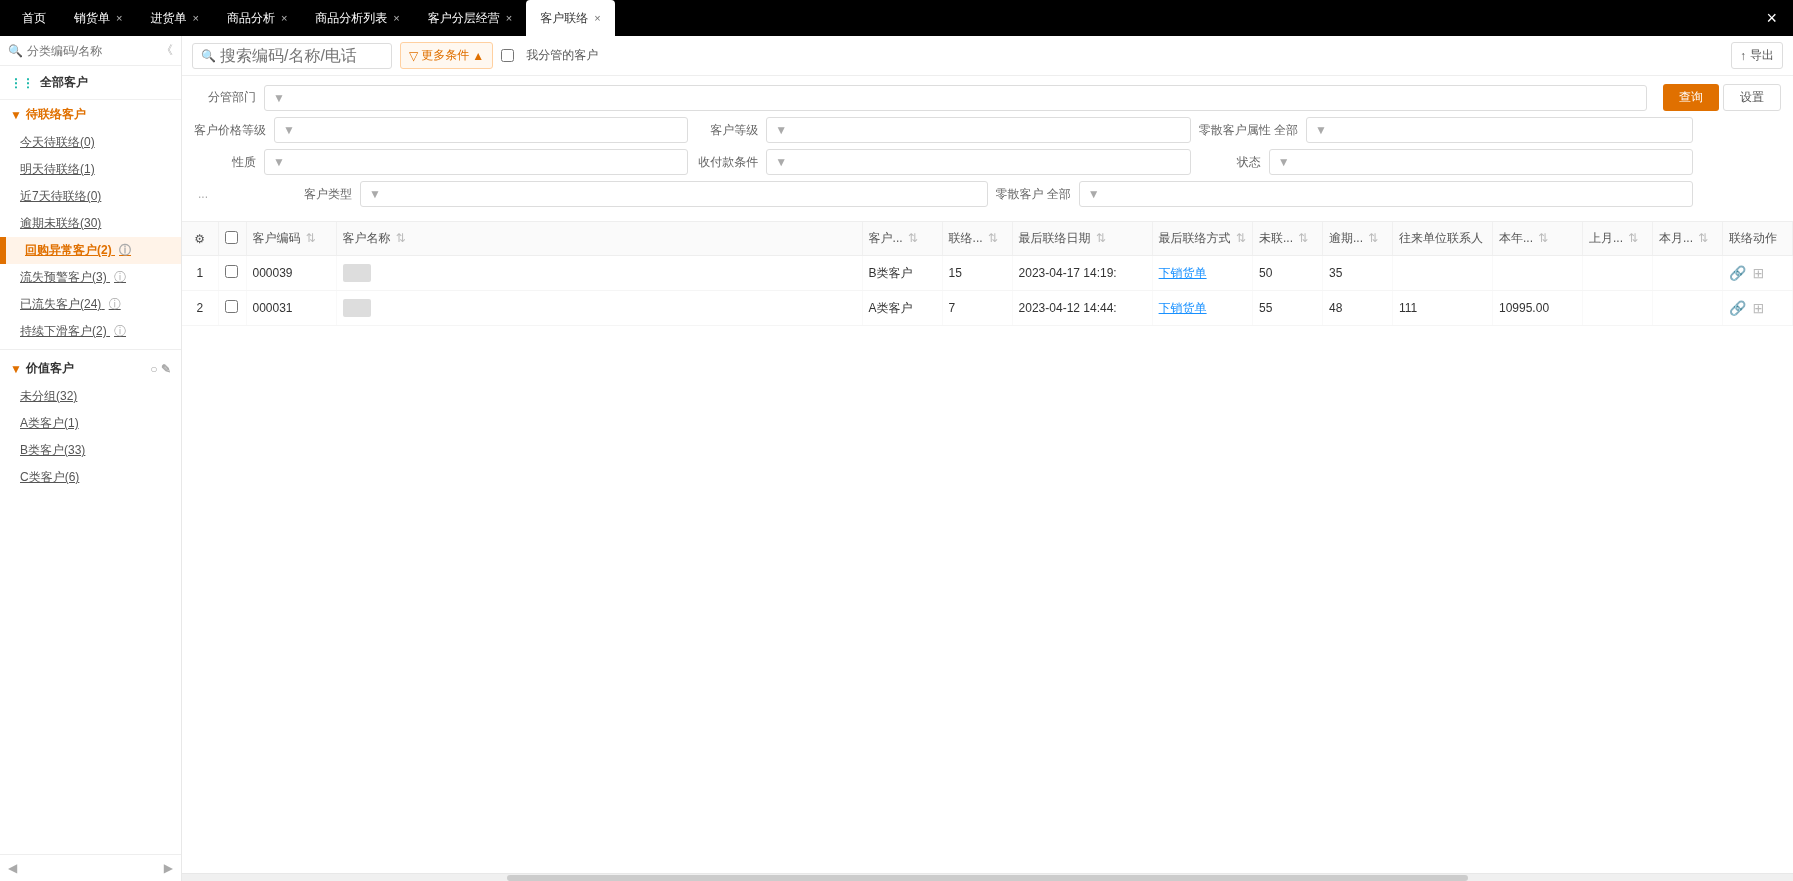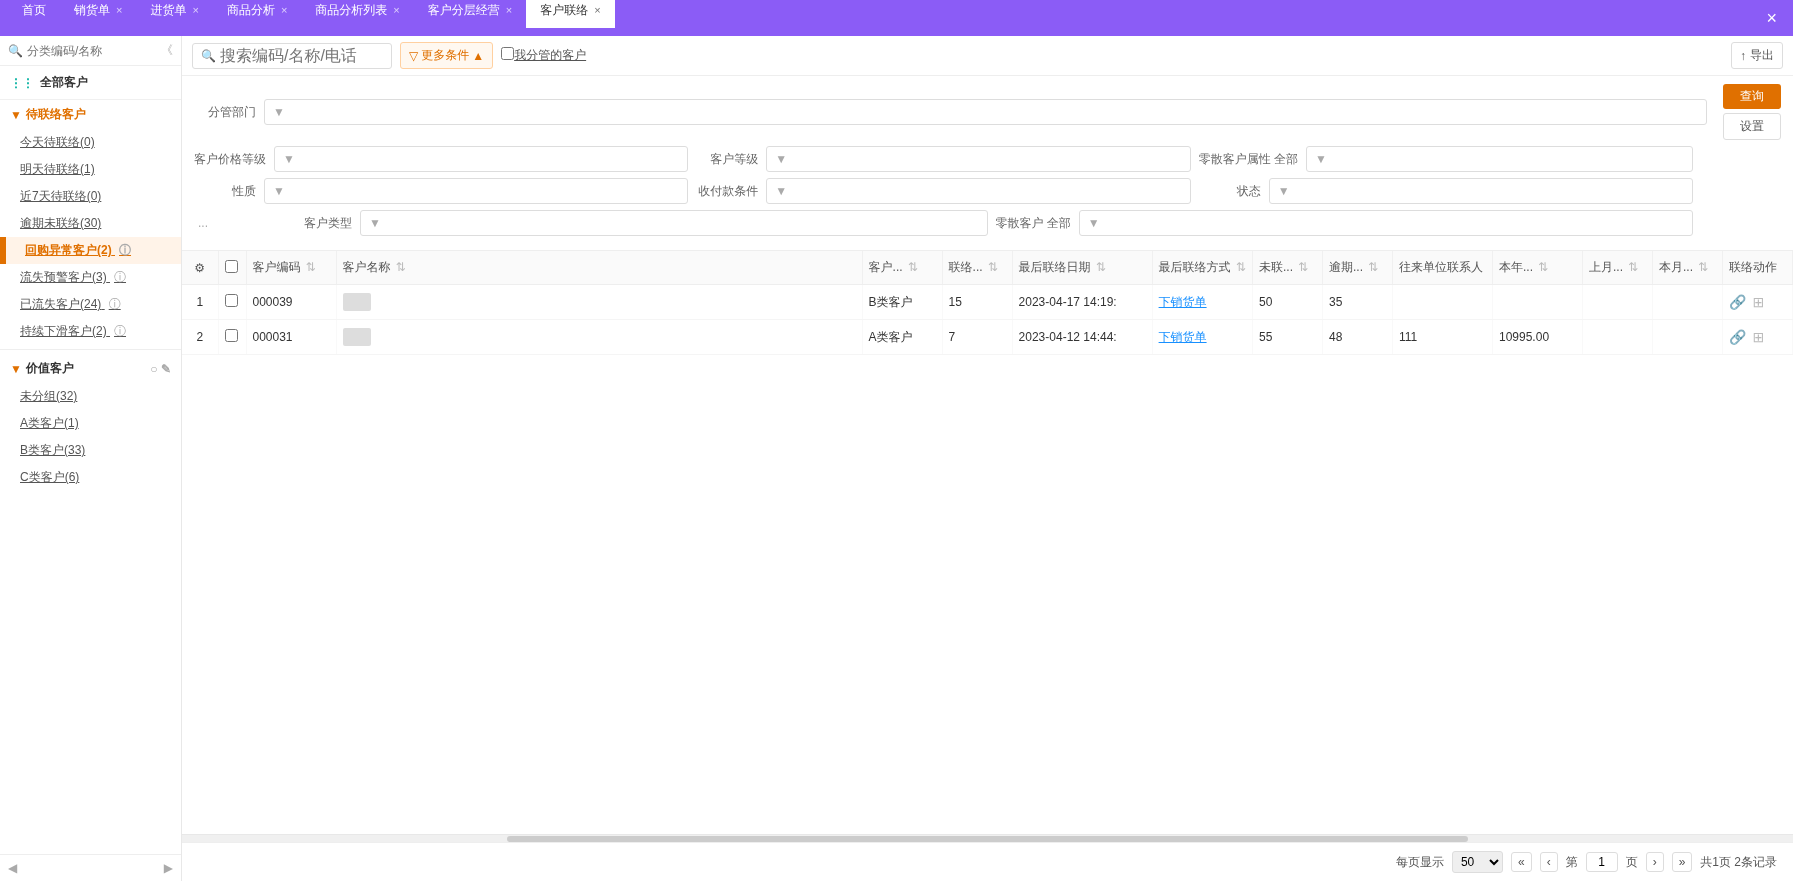--- a/index.html
+++ b/index.html
@@ -1,20 +1,20 @@
 <!DOCTYPE html>
 <html><head>
   <meta charset="utf-8">
   <style>
     * { box-sizing: border-box; margin: 0; padding: 0; font-family: 'Microsoft YaHei', Arial, sans-serif; font-size: 12px; }
     body { background: #f0f2f5; width: 1793px; min-height: 881px; overflow: hidden; }
 
     
     .top-nav {
-      display: flex; align-items: flex-end; background: #8b5cf6; height: 36px; padding: 8px 8px;
+      display: flex; align-items: flex-start; background: #000000; height: 36px; padding: 0 8px;
       position: relative;
     }
     .nav-tab {
       display: inline-flex; align-items: center; padding: 0 14px; height: 36px; color: #fff;
       font-size: 13px; cursor: pointer; white-space: nowrap; position: relative;
     }
     .nav-tab.active { background: #fff; color: #333; border-radius: 4px 4px 0 0; }
     .nav-tab .close-x { margin-left: 6px; font-size: 11px; opacity: 0.7; }
     .nav-close-all {
       position: absolute; right: 16px; top: 50%; transform: translateY(-50%);
@@ -75,21 +75,21 @@
       display: flex; align-items: center; border: 1px solid #ddd; border-radius: 3px;
       padding: 3px 8px; background: #fff; min-width: 200px;
     }
     .search-box input { border: none; outline: none; font-size: 16px; width: 160px; }
     .search-icon { color: #aaa; margin-right: 4px; }
     .filter-btn {
       display: flex; align-items: center; color: #e07000; cursor: pointer; gap: 3px;
       padding: 4px 8px; border: 1px solid #ffd0a0; border-radius: 3px; background: #fff8f0;
     }
     .my-customers {
-      display: flex; align-items: flex-start; gap: 0; color: #555; cursor: pointer; text-decoration: underline;
+      display: flex; align-items: center; gap: 12px; color: #555; cursor: pointer;
     }
     .export-btn {
       margin-left: auto; display: flex; align-items: center; gap: 4px;
       color: #555; cursor: pointer; padding: 4px 8px; border: 1px solid #ddd;
       border-radius: 3px; background: #fff;
     }
 
     
     .filter-panel {
       background: #fff; border-bottom: 1px solid #eee; padding: 8px 12px;
@@ -101,21 +101,21 @@
       display: flex; align-items: center; flex: 1; min-width: 0;
     }
     .filter-label { color: #666; white-space: nowrap; min-width: 70px; text-align: right; padding-right: 8px; }
     .filter-input {
       flex: 1; border: 1px solid #ddd; border-radius: 3px; padding: 4px 8px;
       font-size: 12px; color: #333; background: #fff; cursor: pointer;
       display: flex; align-items: center; justify-content: space-between; min-height: 26px;
     }
     .filter-input .arrow { color: #aaa; }
     .filter-actions {
-      display: flex; flex-direction: column; gap: 4px; margin-left: 8px;
+      display: flex; flex-direction: row; gap: 4px; margin-left: 8px;
     }
     .btn-query {
       background: #e07000; color: #fff; border: none; border-radius: 3px;
       padding: 4px 16px; cursor: pointer; font-size: 12px;
     }
     .btn-settings {
       background: #fff; color: #555; border: 1px solid #ddd; border-radius: 3px;
       padding: 4px 16px; cursor: pointer; font-size: 12px;
     }
     .filter-more { color: #aaa; cursor: pointer; padding: 0 4px; }
@@ -519,30 +519,14 @@
             </td>
           </tr>
         </tbody>
       </table>
     </div>
 
     <div class="h-scroll-bar">
       <div class="h-scroll-thumb"></div>
     </div>
 
-    <div class="pagination">
-      <span>每页显示</span>
-      <select class="page-size-select">
-        <option>50</option>
-        <option>100</option>
-        <option>200</option>
-      </select>
-      <button class="page-btn">«</button>
-      <button class="page-btn">‹</button>
-      <span>第</span>
-      <input class="page-input" type="text" value="1" style="">
-      <span>页</span>
-      <button class="page-btn">›</button>
-      <button class="page-btn">»</button>
-      <span>共1页 2条记录</span>
-    </div>
   </div>
 </div>
 
 </body></html>

